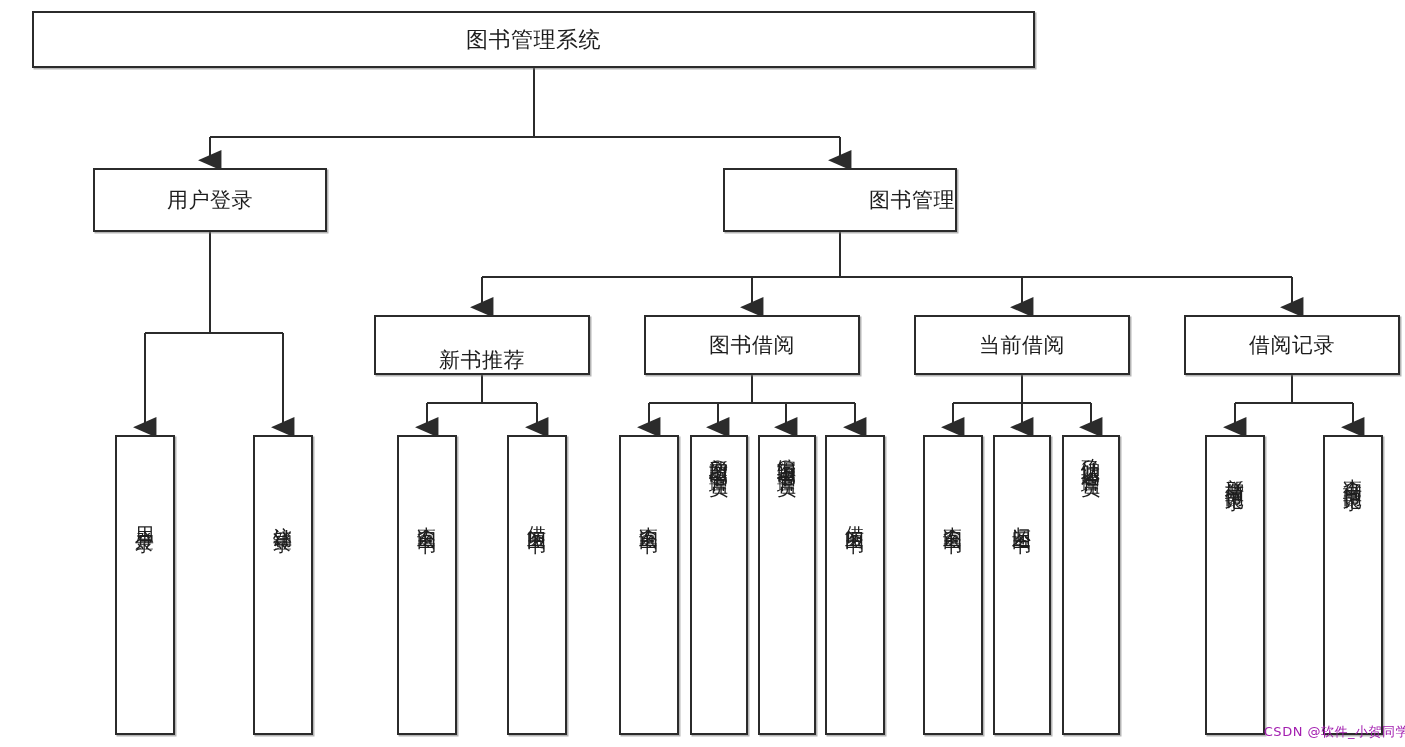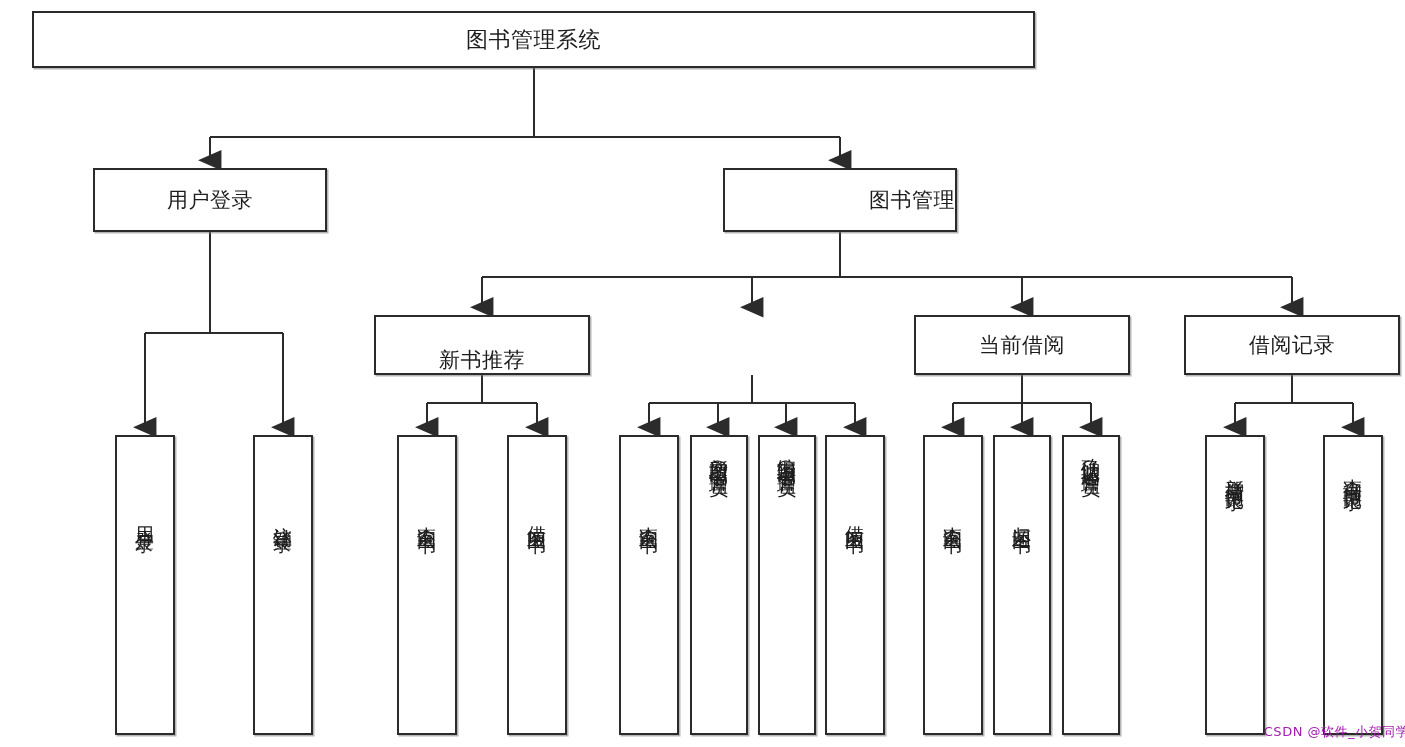--- a/index.html
+++ b/index.html
@@ -127,20 +127,23 @@
   </div>
 
   <div class="node h-node" style="left:711px;top:168px;width:234px;height:64px;justify-content:flex-end;">
     <span class="lbl">图书管理</span>
   </div>
 
   <div class="node h-node" style="left:362px;top:315px;width:216px;height:60px;align-items:flex-end;">
     <span class="lbl">新书推荐</span>
   </div>
 
+  <div class="node h-node" style="left:632px;top:315px;width:216px;height:60px;">
+    <span class="lbl">图书借阅</span>
+  </div>
 
   <div class="node h-node" style="left:902px;top:315px;width:216px;height:60px;align-items:center;">
     <span class="lbl">当前借阅</span>
   </div>
 
   <div class="node h-node" style="left:1172px;top:315px;width:216px;height:60px;text-align:right;">
     <span class="lbl">借阅记录</span>
   </div>
 
   <div class="node v-node short" style="left:103px;top:435px;width:60px;height:300px;">

